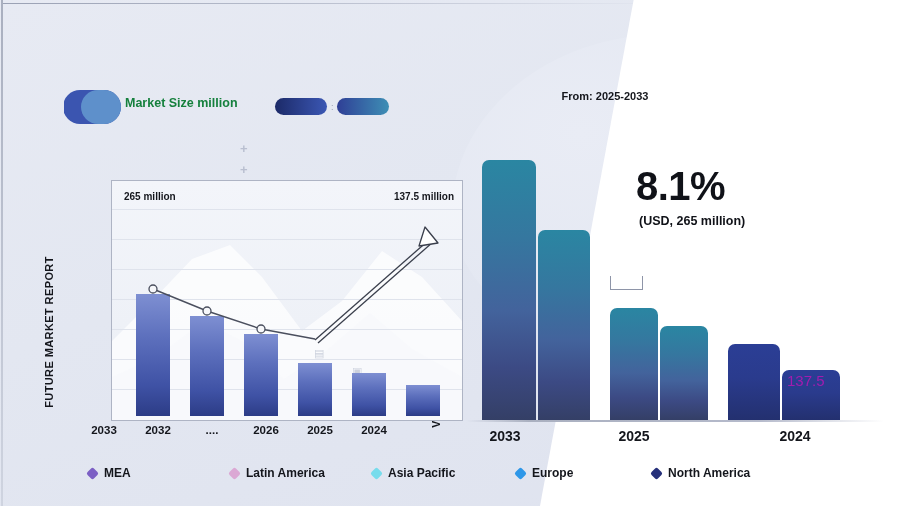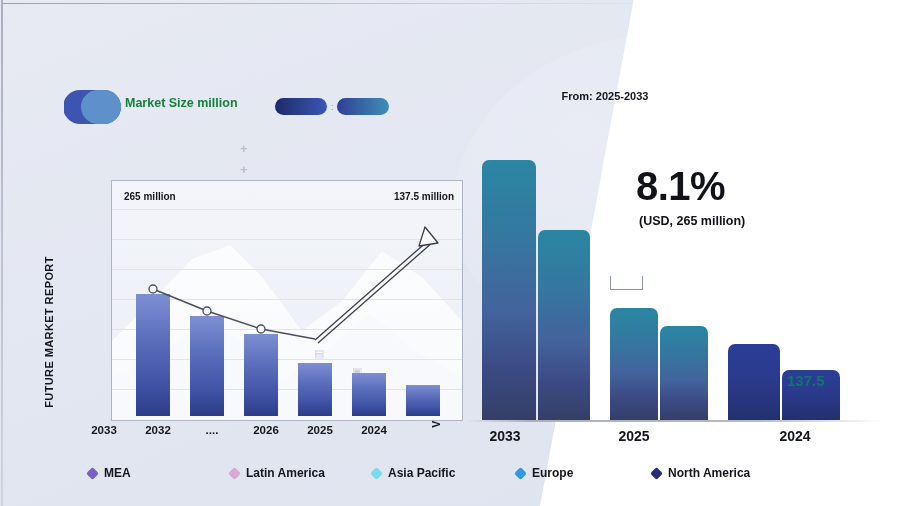--- a/index.html
+++ b/index.html
@@ -131,21 +131,21 @@
   .cagr-big{
     position:absolute;left:636px;top:164px;
     font-size:40px;font-weight:bold;color:#101218;letter-spacing:-.5px;
   }
   .cagr-sub{
     position:absolute;left:639px;top:214px;
     font-size:12.5px;font-weight:bold;color:#101218;
   }
   .val-1375{
     position:absolute;left:787px;top:372px;
-    font-size:15px;font-weight:bold;color:#0f766e;
+    font-size:15px;font-weight:normal;color:#a21caf;
   }
   .bracket{
     position:absolute;left:610px;top:276px;width:32px;height:14px;
     border-left:1px solid #8e95a8;border-bottom:0;border-top:0;
   }
   .bracket:before{content:"";position:absolute;left:0;bottom:0;width:32px;height:1px;background:#8e95a8;}
   .bracket:after{content:"";position:absolute;right:0;bottom:0;width:1px;height:14px;background:#8e95a8;}
 
   
   .legend-row{position:absolute;left:0;top:466px;width:900px;height:24px;}

